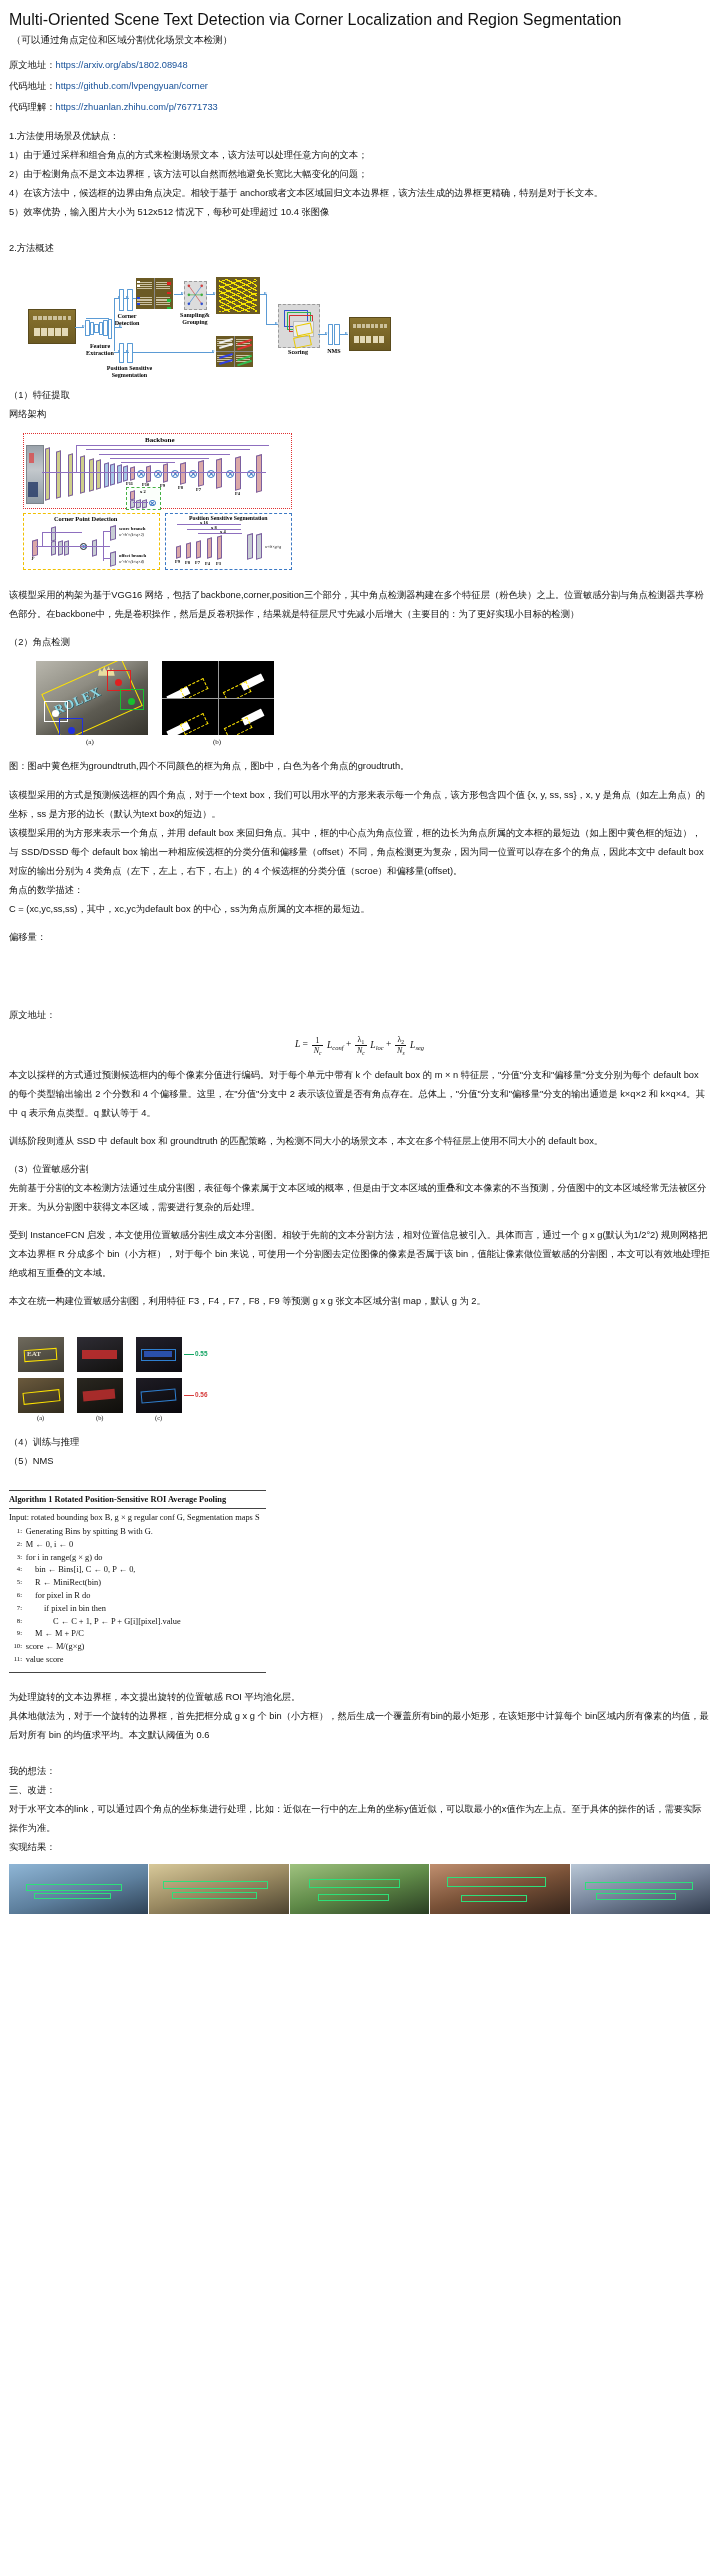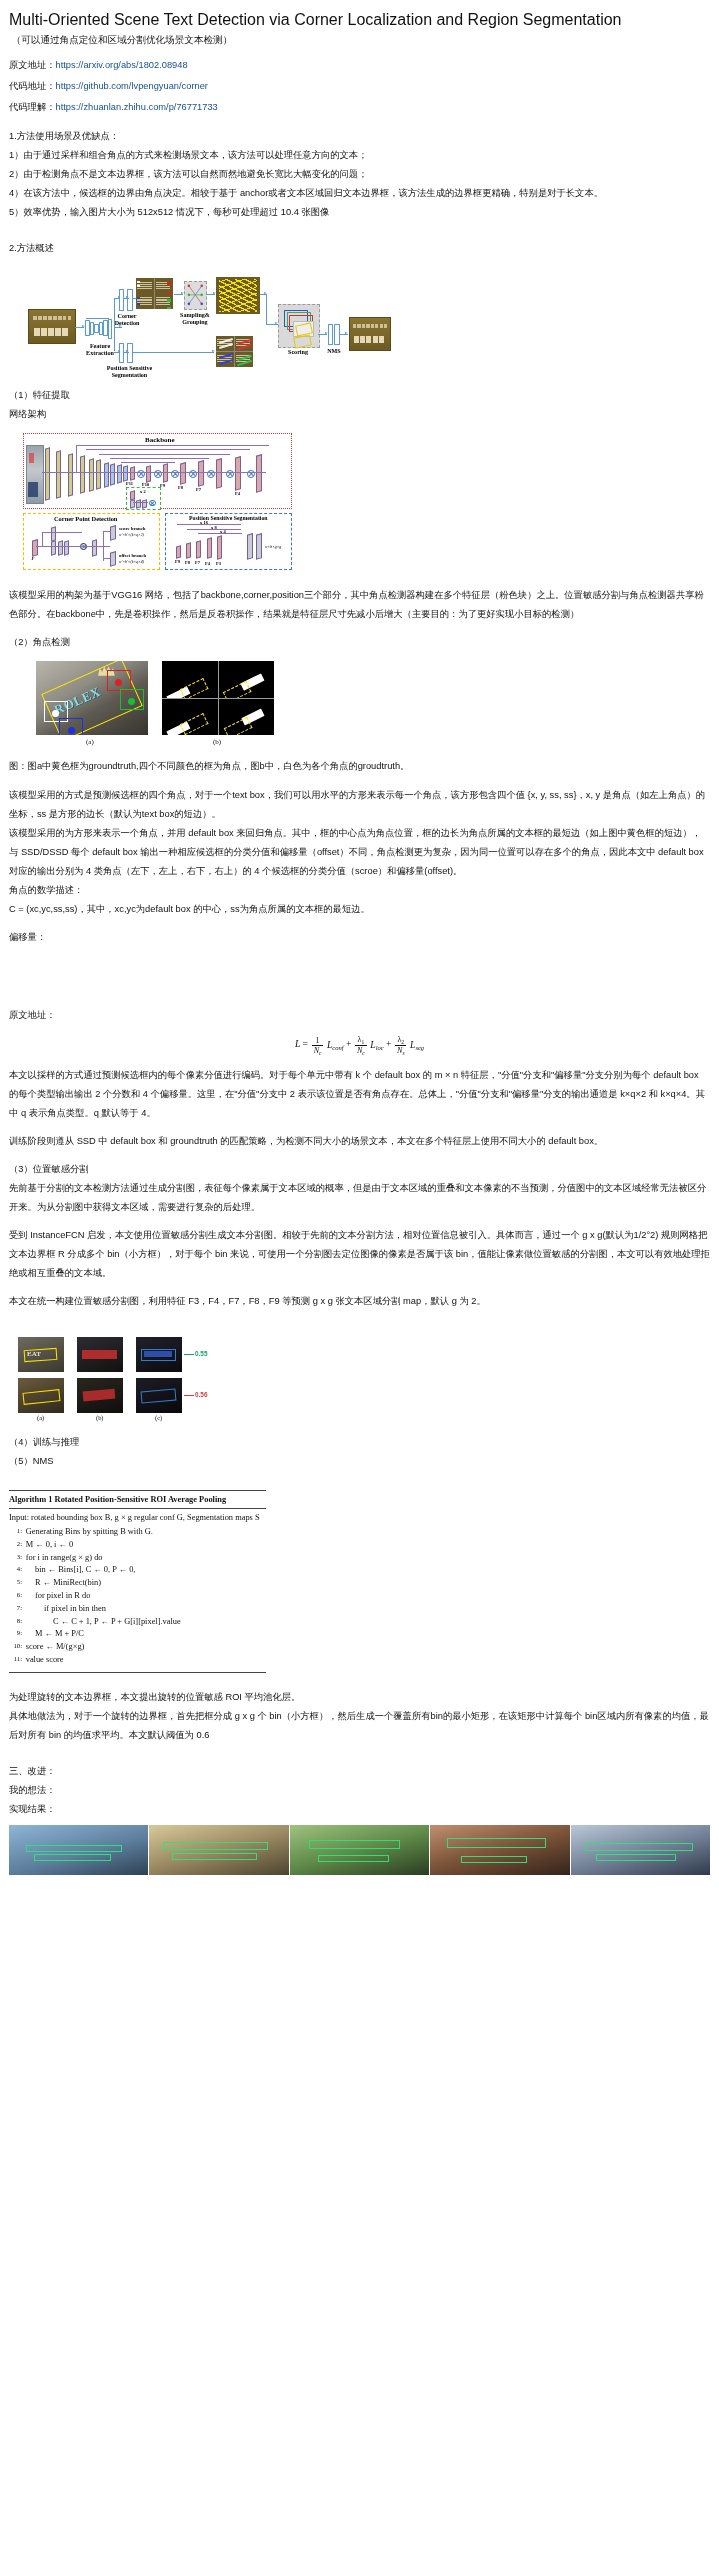--- a/index.html
+++ b/index.html
@@ -546,22 +546,23 @@
       <li>value score</li>
     </ol>
   </div>
 
   <div class="gap"></div>
   <div class="p">为处理旋转的文本边界框，本文提出旋转的位置敏感 ROI 平均池化层。</div>
   <div class="p">具体地做法为，对于一个旋转的边界框，首先把框分成 g x g 个 bin（小方框），然后生成一个覆盖所有bin的最小矩形，在该矩形中计算每个 bin区域内所有像素的均值，最后对所有 bin 的均值求平均。本文默认阈值为 0.6</div>
 
   <div class="gap-lg"></div>
 
+  <div class="p">我的想法：</div>
   <div class="p">三、改进：</div>
-  <div class="p">我的想法：</div>
+  <div class="p">对于水平文本的link，可以通过四个角点的坐标集进行处理，比如：近似在一行中的左上角的坐标y值近似，可以取最小的x值作为左上点。至于具体的操作的话，需要实际操作为准。</div>
   <div class="p">实现结果：</div>
 
   <div class="bottomgrid">
     <div class="bcell" style="background:linear-gradient(165deg,#8fb6d6,#5d7f9d 55%,#2e4155);">
       <div style="position:absolute;left:12%;top:40%;width:68%;height:10%;border:0.9px solid #2de07a;"></div>
       <div style="position:absolute;left:18%;top:58%;width:54%;height:9%;border:0.9px solid #2de07a;"></div>
     </div>
     <div class="bcell" style="background:linear-gradient(165deg,#d8c99a,#9a8a62 50%,#4d4430);">
       <div style="position:absolute;left:10%;top:34%;width:74%;height:12%;border:0.9px solid #2de07a;"></div>
       <div style="position:absolute;left:16%;top:56%;width:60%;height:10%;border:0.9px solid #2de07a;"></div>

